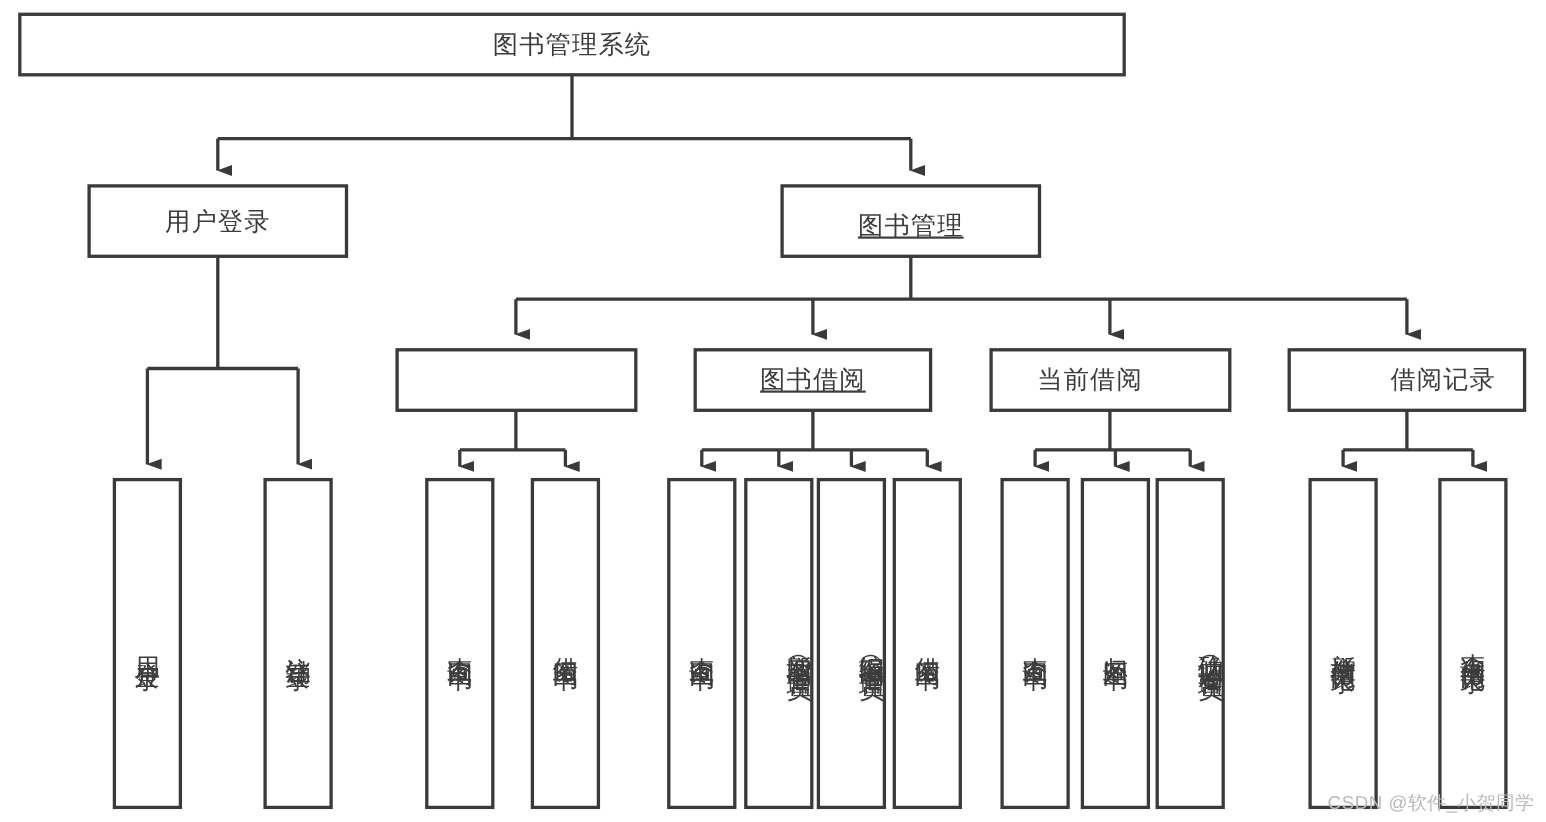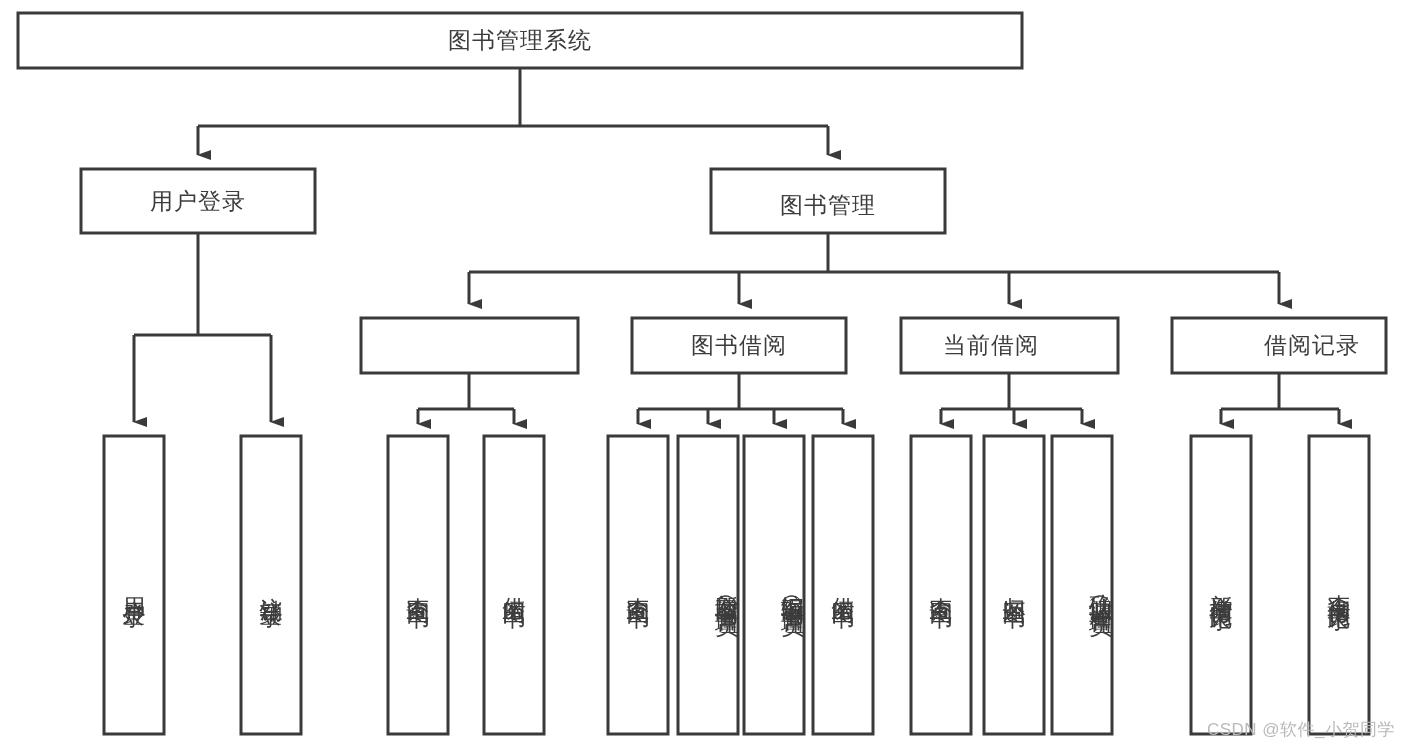--- a/index.html
+++ b/index.html
@@ -146,24 +146,24 @@
 
     <path class="connector" d="M 1279 373 L 1279 409 M 1221 409 L 1339 409"></path>
     <line class="connector" x1="1221" y1="409" x2="1221" y2="424" marker-end="url(#arrow)"></line>
     <line class="connector" x1="1339" y1="409" x2="1339" y2="424" marker-end="url(#arrow)"></line>
   </svg>
 
   <div class="node-label horizontal" style="left:18px; top:13px; width:1004px; height:55px;">图书管理系统</div>
 
   <div class="node-label horizontal" style="left:81px; top:169px; width:234px; height:64px;">用户登录</div>
 
-  <div class="node-label horizontal" style="left:711px; top:169px; width:234px; height:72px;">图书管理</div>
+  <div class="node-label horizontal" style="left:711px; top:169px; width:234px; height:72px;text-decoration:underline;">图书管理</div>
 
 
-  <div class="node-label horizontal" style="left:632px; top:318px; width:214px; height:55px;">图书借阅</div>
+  <div class="node-label horizontal" style="left:632px; top:318px; width:214px; height:55px;text-decoration:underline;">图书借阅</div>
 
   <div class="node-label horizontal" style="left:901px; top:318px; width:180px; height:55px;">当前借阅</div>
 
   <div class="node-label horizontal" style="left:1172px; top:318px; width:240px; height:55px;padding-left:40px;">借阅记录</div>
 
   <div class="node-label vertical" style="left:104px; top:436px; width:60px; height:298px;">用户登录</div>
 
   <div class="node-label vertical" style="left:241px; top:436px; width:60px; height:298px;">注销登录</div>
 
   <div class="node-label vertical" style="left:388px; top:436px; width:60px; height:298px;">查询图书</div>

